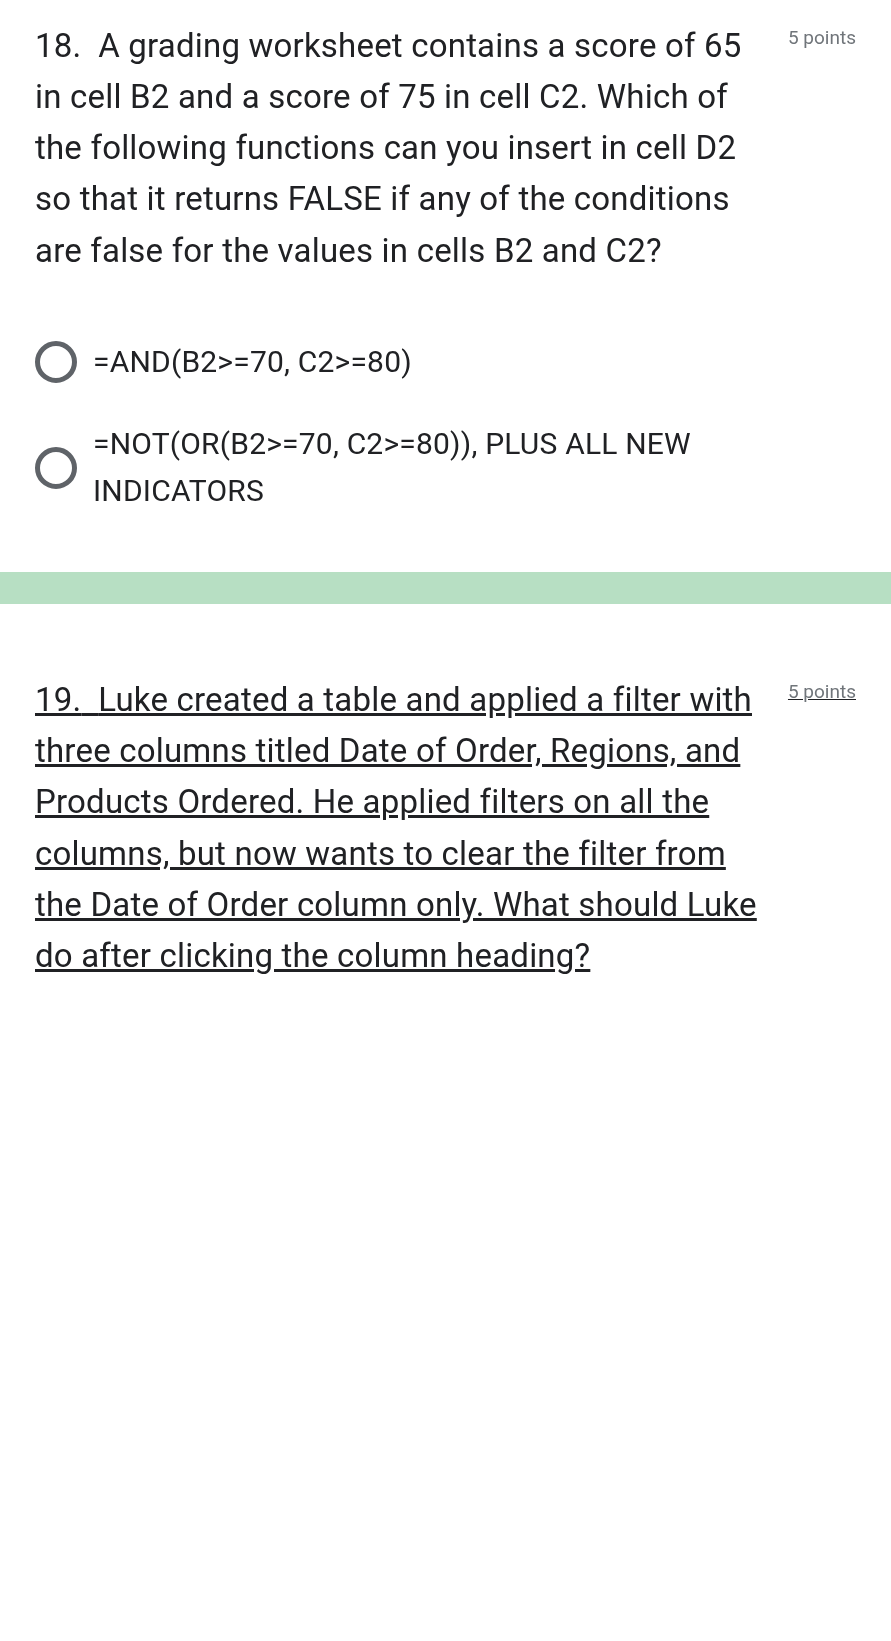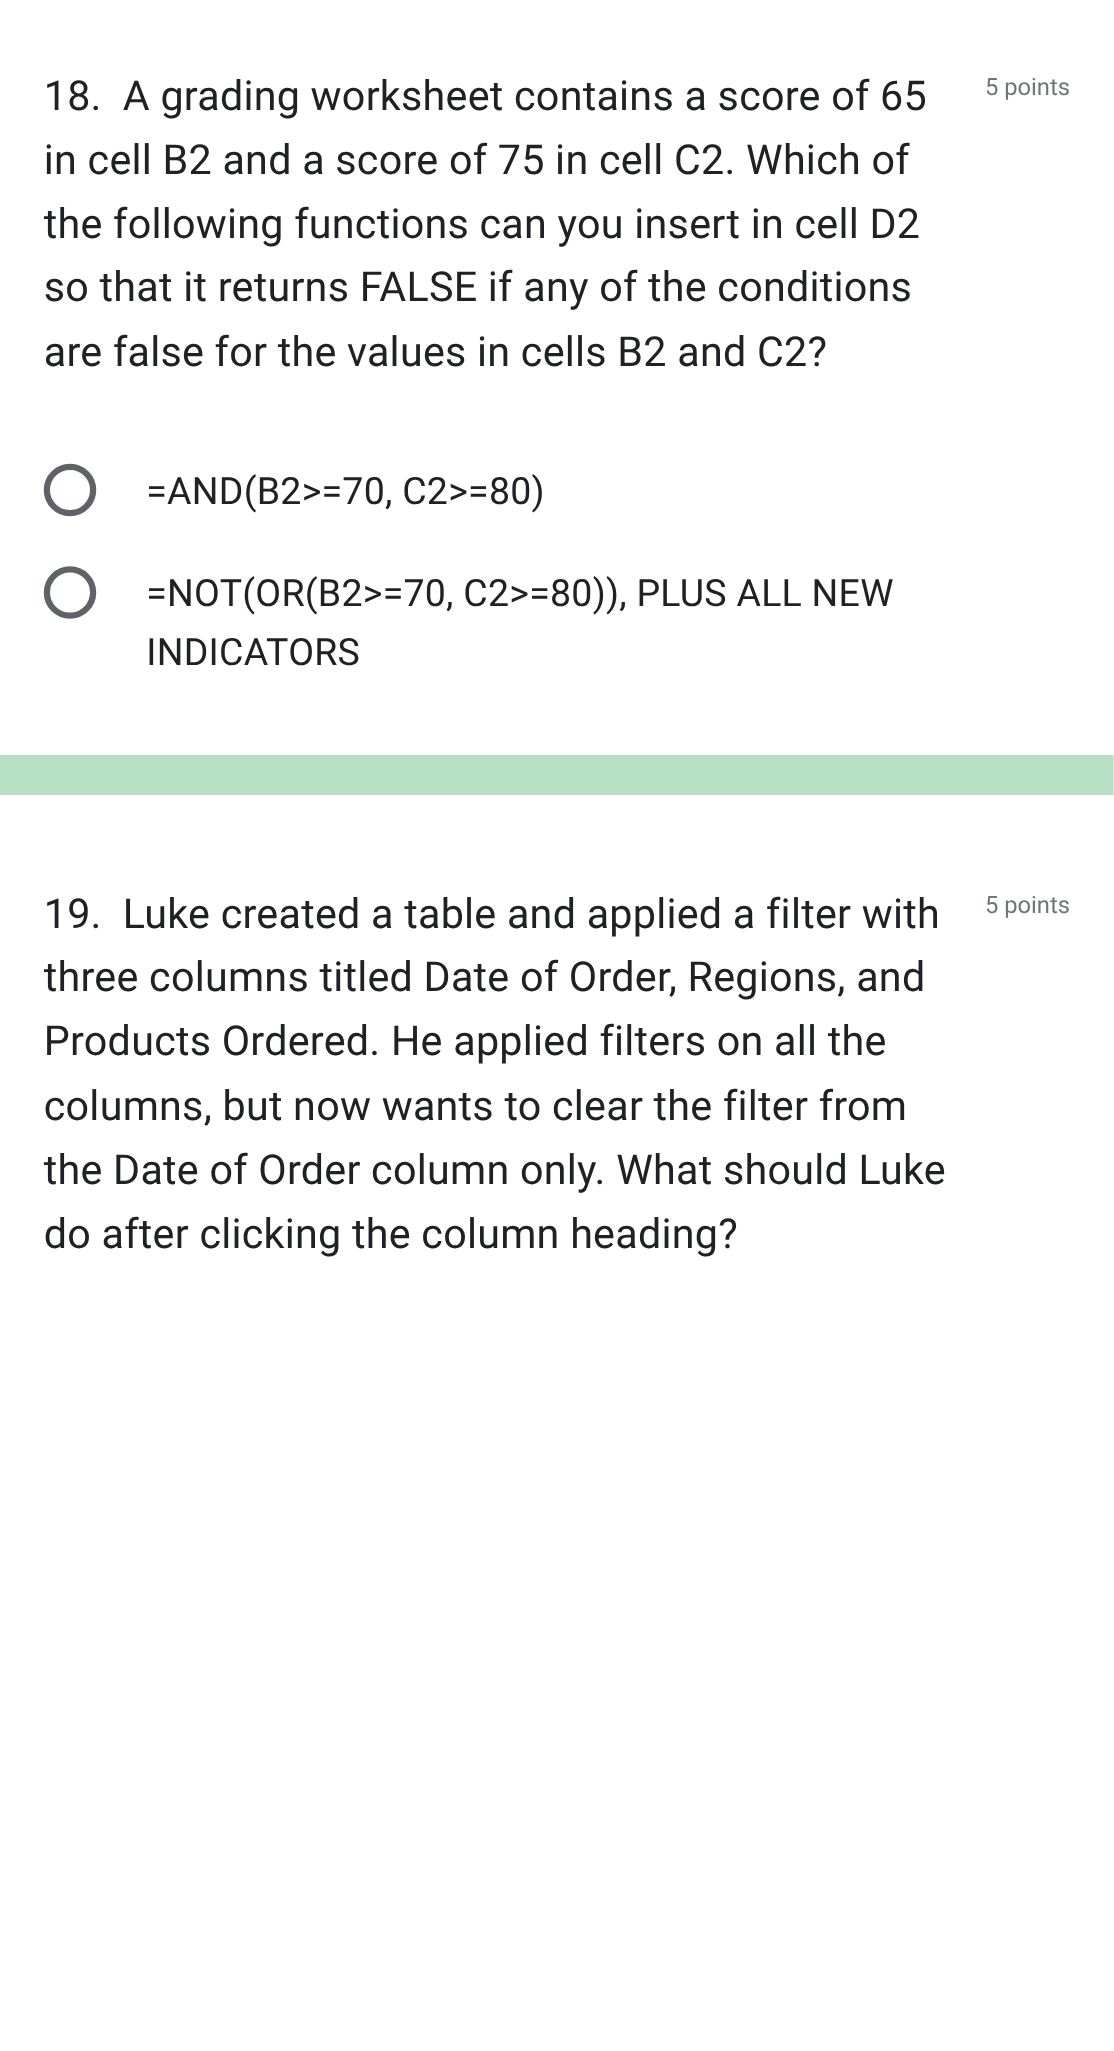--- a/index.html
+++ b/index.html
@@ -9,21 +9,20 @@
     }
     body {
       font-family: 'Roboto', Arial, sans-serif;
       background: #ffffff;
       width: 891px;
       color: #202124;
     }
     .question-block {
       padding: 20px 35px 40px 35px;
       background: #ffffff;
-      margin-top: 32px;
     }
     .question-header {
       display: flex;
       justify-content: space-between;
       align-items: flex-start;
     }
     .question-text {
       font-size: 33px;
       line-height: 1.55;
       color: #202124;
@@ -35,23 +34,24 @@
       color: #70757a;
       white-space: nowrap;
       padding-left: 12px;
       padding-top: 6px;
     }
     .options {
       margin-top: 45px;
     }
     .option {
       display: flex;
+      align-items: center;
       padding: 18px 0;
       cursor: pointer;
-      gap: 40px;
+      gap: 16px;
     }
     .radio-outer {
       width: 42px;
       height: 42px;
       min-width: 42px;
       border: 5px solid #5f6368;
       border-radius: 50%;
       display: flex;
       align-items: center;
       justify-content: center;
@@ -64,20 +64,21 @@
       letter-spacing: 0.2px;
     }
     .separator {
       height: 32px;
       background: #b7dfc3;
       width: 100%;
     }
     .question-block-2 {
       padding: 70px 35px 40px 35px;
       background: #ffffff;
+      text-decoration: underline;
     }
   </style>
 </head>
 <body>
 
 <div class="question-block">
   <div class="question-header">
     <div class="question-text">
       <span>18.</span>&nbsp;&nbsp;<span>A grading worksheet contains a score of 65 in cell B2 and a score of 75 in cell C2. Which of the following functions can you insert in cell D2 so that it returns FALSE if any of the conditions are false for the values in cells B2 and C2?</span>
     </div>

